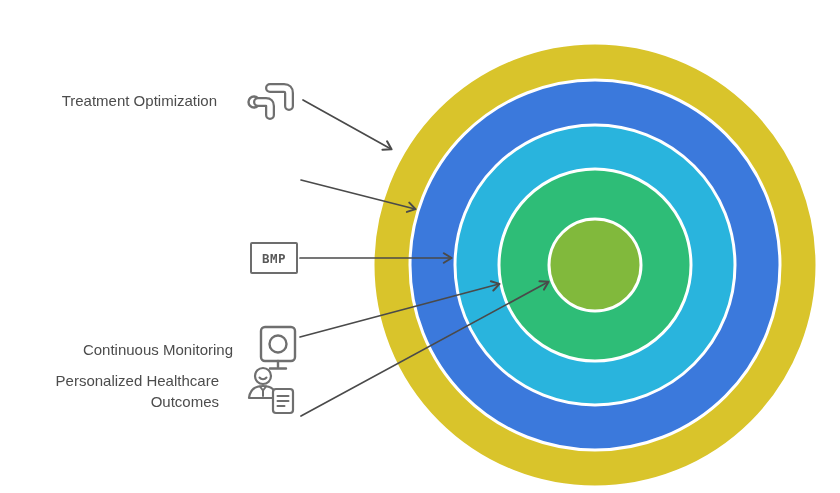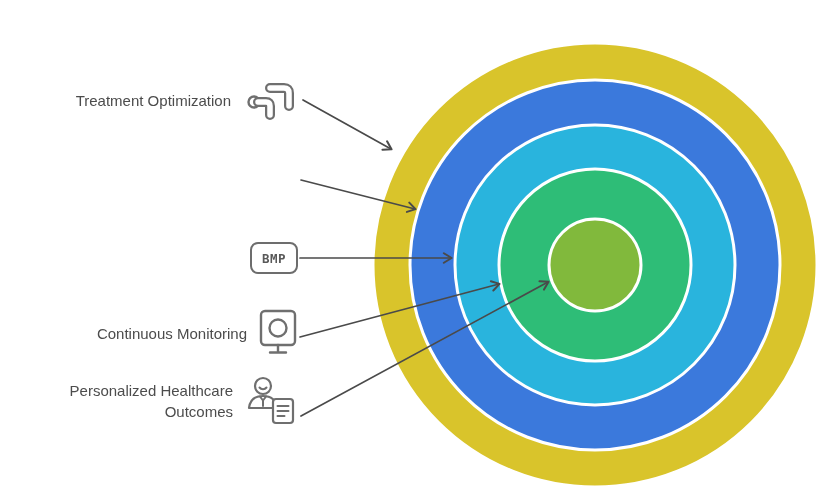--- a/index.html
+++ b/index.html
@@ -10,39 +10,39 @@
     overflow:hidden;
     font-family:"Liberation Sans",sans-serif;
   }
   .rings-svg{position:absolute;left:0;top:0;}
   .label-row{
     position:absolute;
     right:542px;
     transform:translateY(-50%);
     display:flex;
     align-items:center;
-    gap:11px;
+    gap:25px;
   }
   .label-text{
     font-size:15px;
     color:#4c4c4c;
     white-space:nowrap;
     text-align:right;
     line-height:1.4;
   }
   .label-text.wrap{
     white-space:normal;
     max-width:182px;
   }
   .icon-wrap{flex:0 0 auto;display:flex;align-items:center;justify-content:center;}
   .bmp-box{
     box-sizing:border-box;
     width:48px;height:32px;
     border:2.5px solid #6d6d6d;
-    border-radius:8px;
+    border-radius:2px;
     display:flex;align-items:center;justify-content:center;
     font-family:"DejaVu Sans Mono",monospace;
     font-weight:bold;
     font-size:12.5px;
     letter-spacing:0.5px;
     color:#595959;
   }
   .ico{stroke:#6f6f6f;fill:none;stroke-linecap:round;stroke-linejoin:round;}
 </style>
 </head>
@@ -85,32 +85,32 @@
     </span>
   </div>
 
 
   <div class="label-row" style="top:258px">
     <span class="icon-wrap">
       <span class="bmp-box">BMP</span>
     </span>
   </div>
 
-  <div class="label-row" style="top:333px">
+  <div class="label-row" style="top:349px">
     <span class="label-text">Continuous Monitoring</span>
     <span class="icon-wrap">
       <svg width="40" height="50" viewBox="0 0 40 50">
         <rect class="ico" stroke-width="2.4" x="3" y="3" width="34" height="34" rx="4"></rect>
         <circle class="ico" stroke-width="2.4" cx="20" cy="20" r="8.5"></circle>
         <path class="ico" stroke-width="2.4" d="M20,37 v6 M12,44.5 h16"></path>
       </svg>
     </span>
   </div>
 
-  <div class="label-row" style="top:401px">
+  <div class="label-row" style="top:391px">
     <span class="label-text wrap">Personalized Healthcare Outcomes</span>
     <span class="icon-wrap">
       <svg width="54" height="52" viewBox="0 0 54 52">
         <circle class="ico" stroke-width="2.2" cx="19" cy="11" r="8"></circle>
         <path class="ico" stroke-width="2" d="M15.5,12.5 a4.5,4.5 0 0 0 7,0"></path>
         <path class="ico" stroke-width="2.2" d="M5,33 c1,-8 6,-12 14,-12 c8,0 13,4 14,12 h-28 z"></path>
         <path class="ico" stroke-width="2" d="M16,21.5 l3,4 l3,-4 M19,26 v5"></path>
         <rect x="29" y="24" width="20" height="24" rx="3" fill="#fff" stroke="#6f6f6f" stroke-width="2.2"></rect>
         <path class="ico" stroke-width="2" d="M33.5,31 h11 M33.5,36 h11 M33.5,41 h7"></path>
       </svg>

